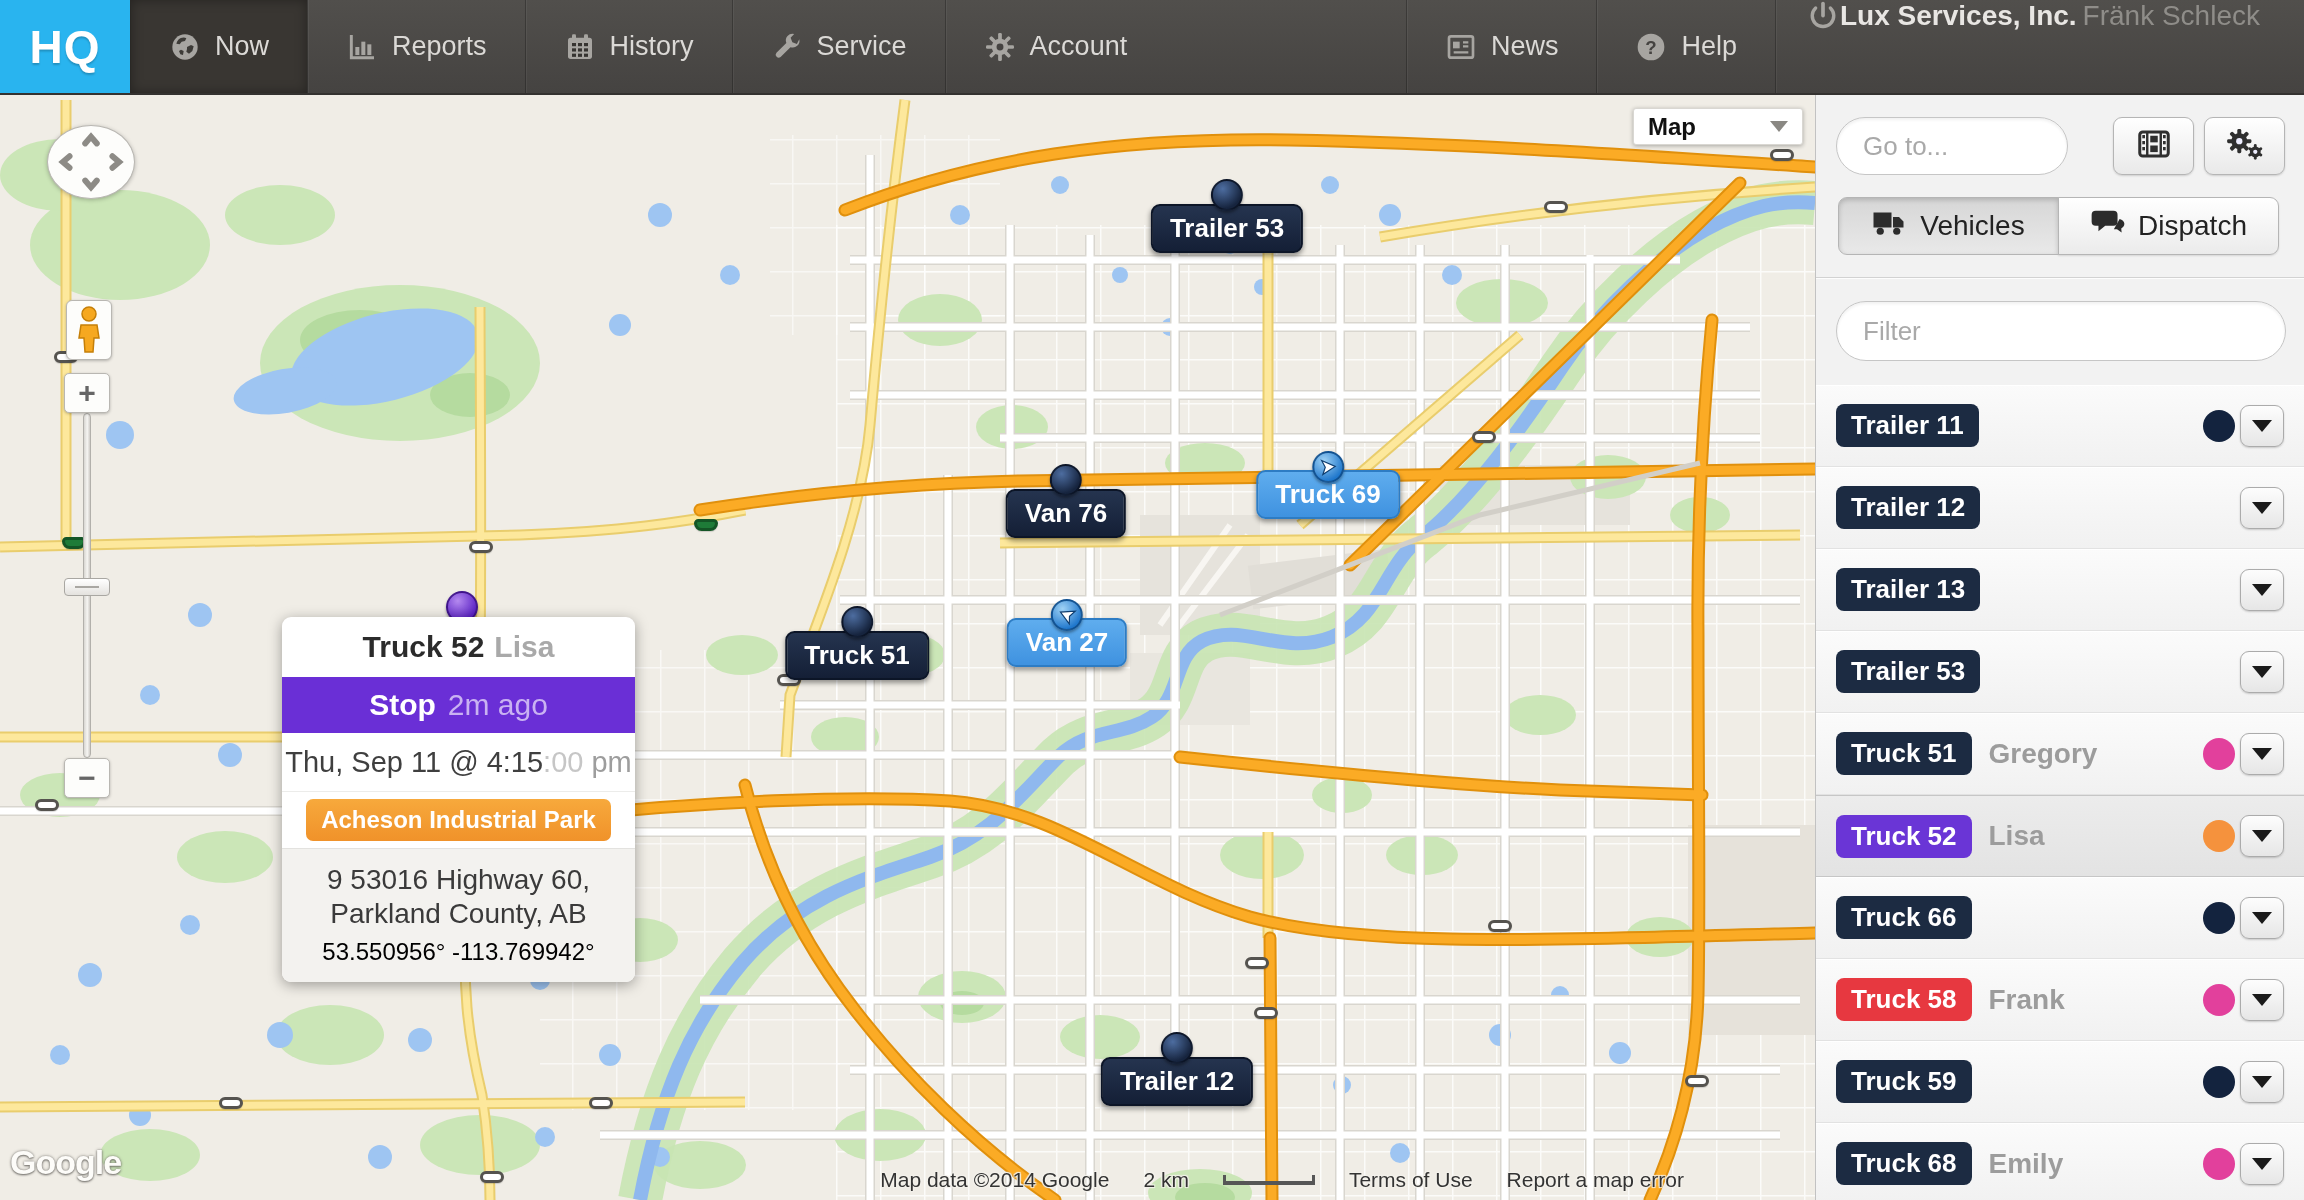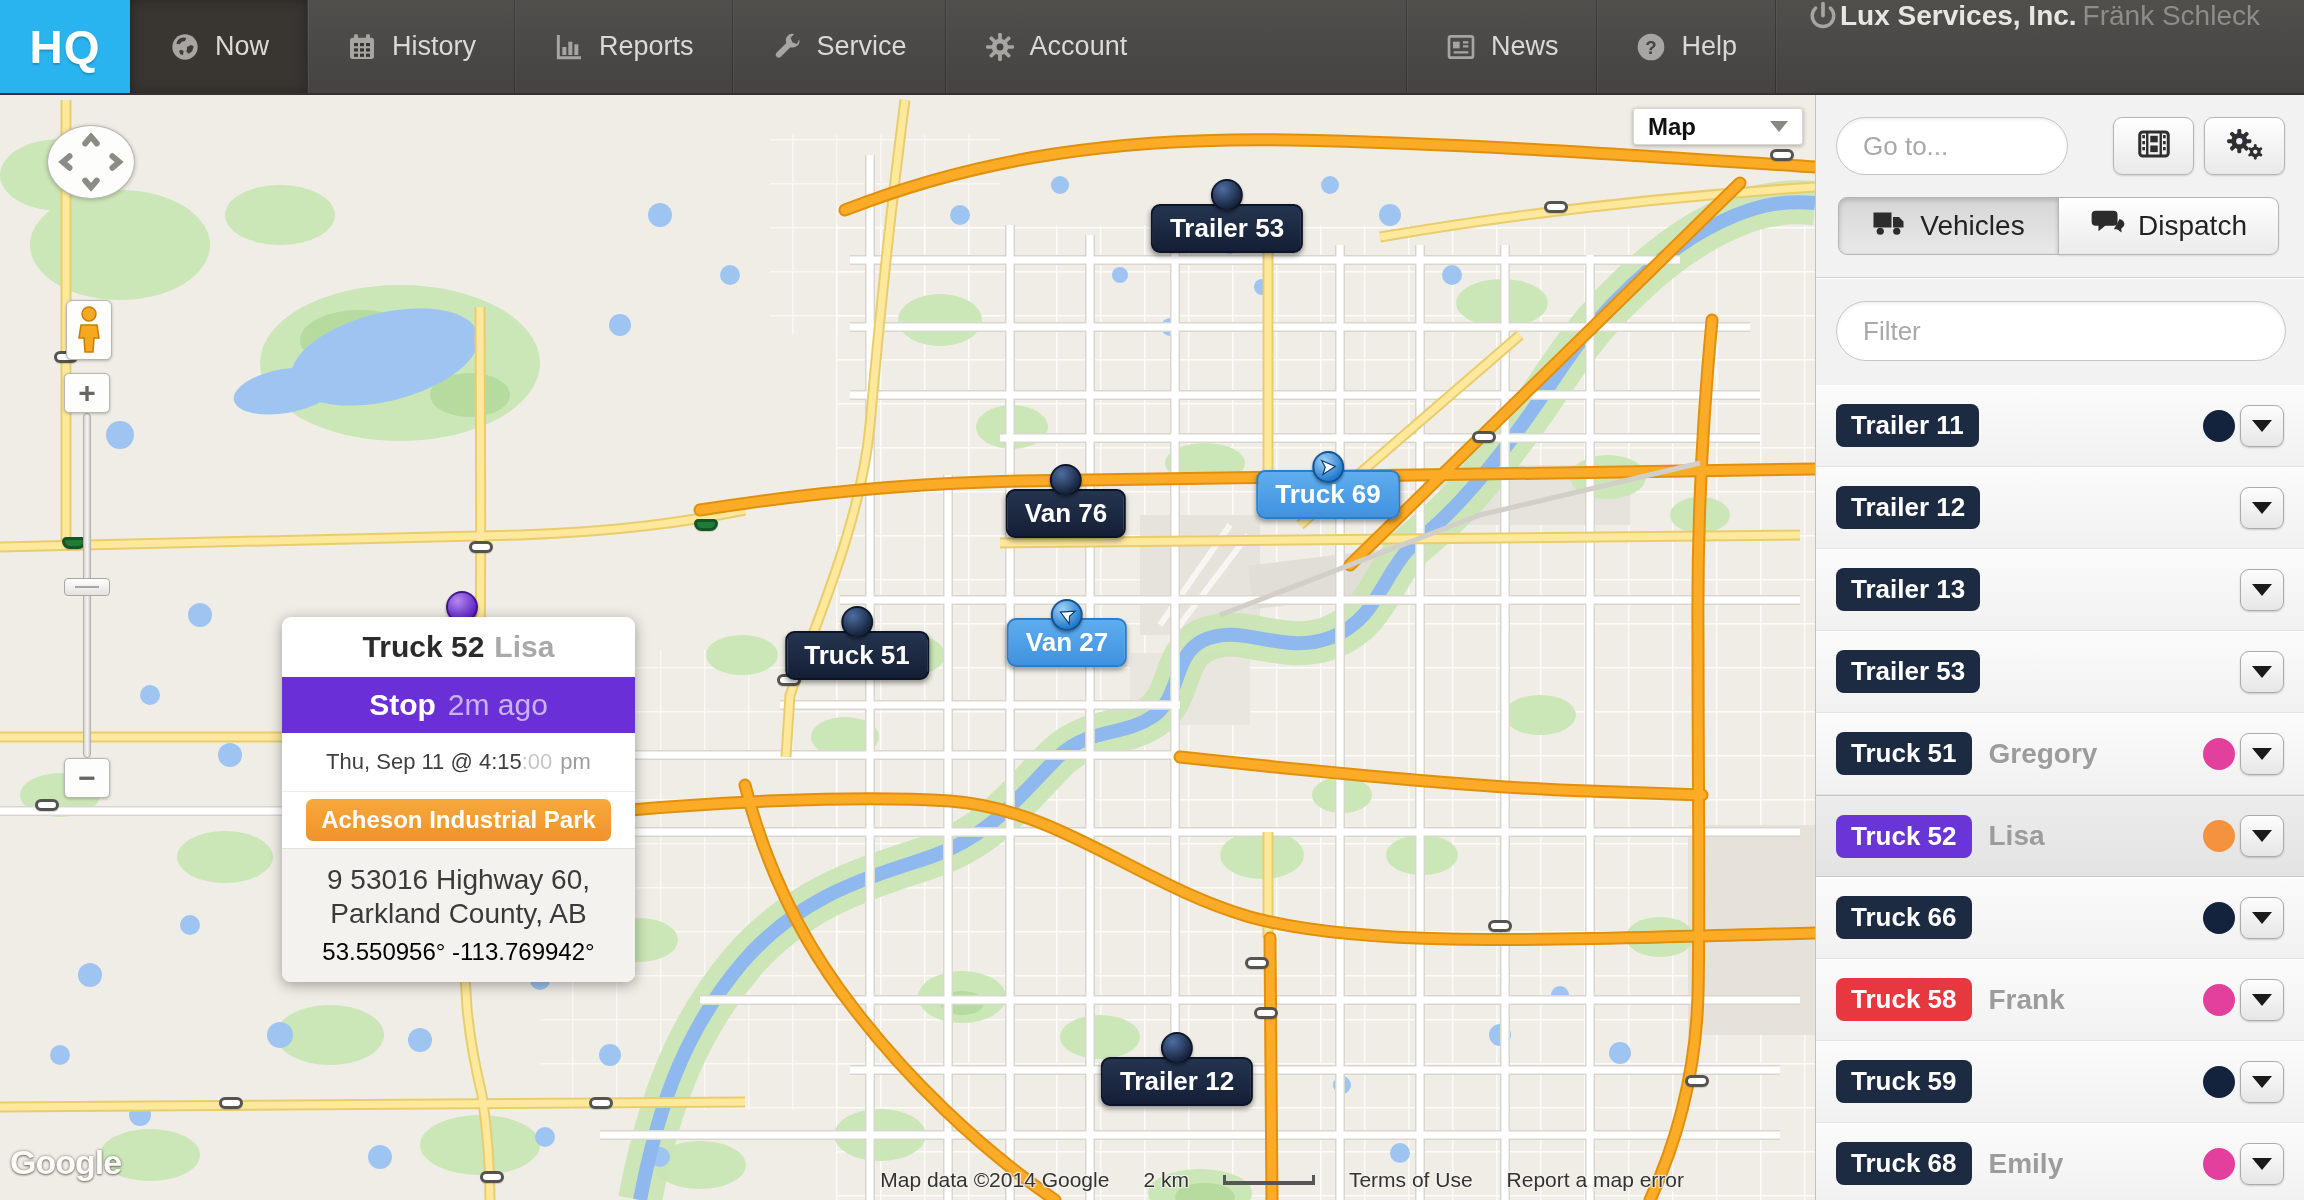--- a/index.html
+++ b/index.html
@@ -67,21 +67,21 @@
   #popup { position:absolute; left:282px; top:522px; width:353px; z-index:6; background:#fff;
     border-radius:9px; box-shadow:0 3px 14px rgba(0,0,0,.35); overflow:hidden; text-align:center; }
   #popup .p-title { height:60px; display:flex; align-items:center; justify-content:center; gap:10px;
     font-size:30px; font-weight:bold; color:#2b2b2b; }
   #popup .p-title .p-driver { color:#a9a9a9; }
   #popup .p-status { height:56px; background:#6a2fd6; color:#fff; display:flex; align-items:center;
     justify-content:center; gap:12px; font-size:30px; }
   #popup .p-status .p-ago { color:#c9b2f2; }
   #popup .p-status .p-state { font-weight:bold; }
   #popup .p-time { height:59px; display:flex; align-items:center; justify-content:center;
-    font-size:22px; color:#3f3f3f; border-bottom:1px solid #ececea; }
+    font-size:29px; color:#3f3f3f; border-bottom:1px solid #ececea; }
   #popup .p-time .t-sec { color:#c6c6c6; }
   #popup .p-time .t-ampm { color:#9d9d9d; margin-left:8px; }
   #popup .p-loc { height:56px; display:flex; align-items:center; justify-content:center; }
   #popup .p-loc-badge { background:linear-gradient(#f7a93c,#f0922a); color:#fff; font-size:24px;
     font-weight:bold; padding:7px 15px; border-radius:7px; }
   #popup .p-addr { background:#f3f2ef; border-top:1px solid #e3e2df; padding:14px 10px 16px; }
   #popup .p-addr .a-line { font-size:28px; color:#3a3a3a; line-height:1.2; }
   #popup .p-addr .a-coords { font-size:24px; color:#000000; margin-top:8px; }
 
   
@@ -182,48 +182,48 @@
           <svg viewBox="0 0 24 24">
             <circle cx="12" cy="12" r="9.5" fill="currentColor"></circle>
             <path fill="rgba(42,40,37,.85)" d="M7 6.5c1.8-1.6 4.4-2 6-1l-1 2-2.5.5L8 10 5.5 9.5C5.8 8.3 6.3 7.3 7 6.5zM13.5 12l3-1.5 2 1-1 3.5-2.5 2-2-1.5.5-2zM9 14l2 1-.5 3-2-.5L7.5 15z"></path>
           </svg>
         </span>
         <span class="nav-label">Now</span>
       </div>
       <div class="nav-item">
         <span class="ico">
           <svg viewBox="0 0 24 24">
+            <path d="M4 3v17h17" stroke="currentColor" stroke-width="2.2" fill="none"></path>
+            <rect x="7" y="12" width="3" height="6" fill="currentColor"></rect>
+            <rect x="11.5" y="8" width="3" height="10" fill="currentColor"></rect>
+            <rect x="16" y="10" width="3" height="8" fill="currentColor"></rect>
+          </svg>
+        </span>
+        <span class="nav-label">Reports</span>
+      </div>
+      <div class="nav-item">
+        <span class="ico">
+          <svg viewBox="0 0 24 24">
             <rect x="3" y="5" width="18" height="16" rx="2" fill="currentColor"></rect>
             <rect x="6" y="2.5" width="3" height="4" rx="1" fill="currentColor"></rect>
             <rect x="15" y="2.5" width="3" height="4" rx="1" fill="currentColor"></rect>
             <g fill="rgba(42,40,37,.9)">
               <rect x="6" y="9" width="3" height="2.4"></rect>
               <rect x="10.5" y="9" width="3" height="2.4"></rect>
               <rect x="15" y="9" width="3" height="2.4"></rect>
               <rect x="6" y="13" width="3" height="2.4"></rect>
               <rect x="10.5" y="13" width="3" height="2.4"></rect>
               <rect x="15" y="13" width="3" height="2.4"></rect>
               <rect x="6" y="17" width="3" height="2.4"></rect>
               <rect x="10.5" y="17" width="3" height="2.4"></rect>
               <rect x="15" y="17" width="3" height="2.4"></rect>
             </g>
           </svg>
         </span>
         <span class="nav-label">History</span>
-      </div>
-      <div class="nav-item">
-        <span class="ico">
-          <svg viewBox="0 0 24 24">
-            <path d="M4 3v17h17" stroke="currentColor" stroke-width="2.2" fill="none"></path>
-            <rect x="7" y="12" width="3" height="6" fill="currentColor"></rect>
-            <rect x="11.5" y="8" width="3" height="10" fill="currentColor"></rect>
-            <rect x="16" y="10" width="3" height="8" fill="currentColor"></rect>
-          </svg>
-        </span>
-        <span class="nav-label">Reports</span>
       </div>
       <div class="nav-item">
         <span class="ico">
           <svg viewBox="0 0 24 24">
             <path fill="currentColor" d="M21.2 6.2a5 5 0 0 1-6.6 5.9L7.2 19.5a2.2 2.2 0 0 1-3.1-3.1l7.4-7.4A5 5 0 0 1 17.4 2.3l-2.7 2.7 1.3 3.4 3.4 1.3z"></path>
           </svg>
         </span>
         <span class="nav-label">Service</span>
       </div>
       <div class="nav-item">

